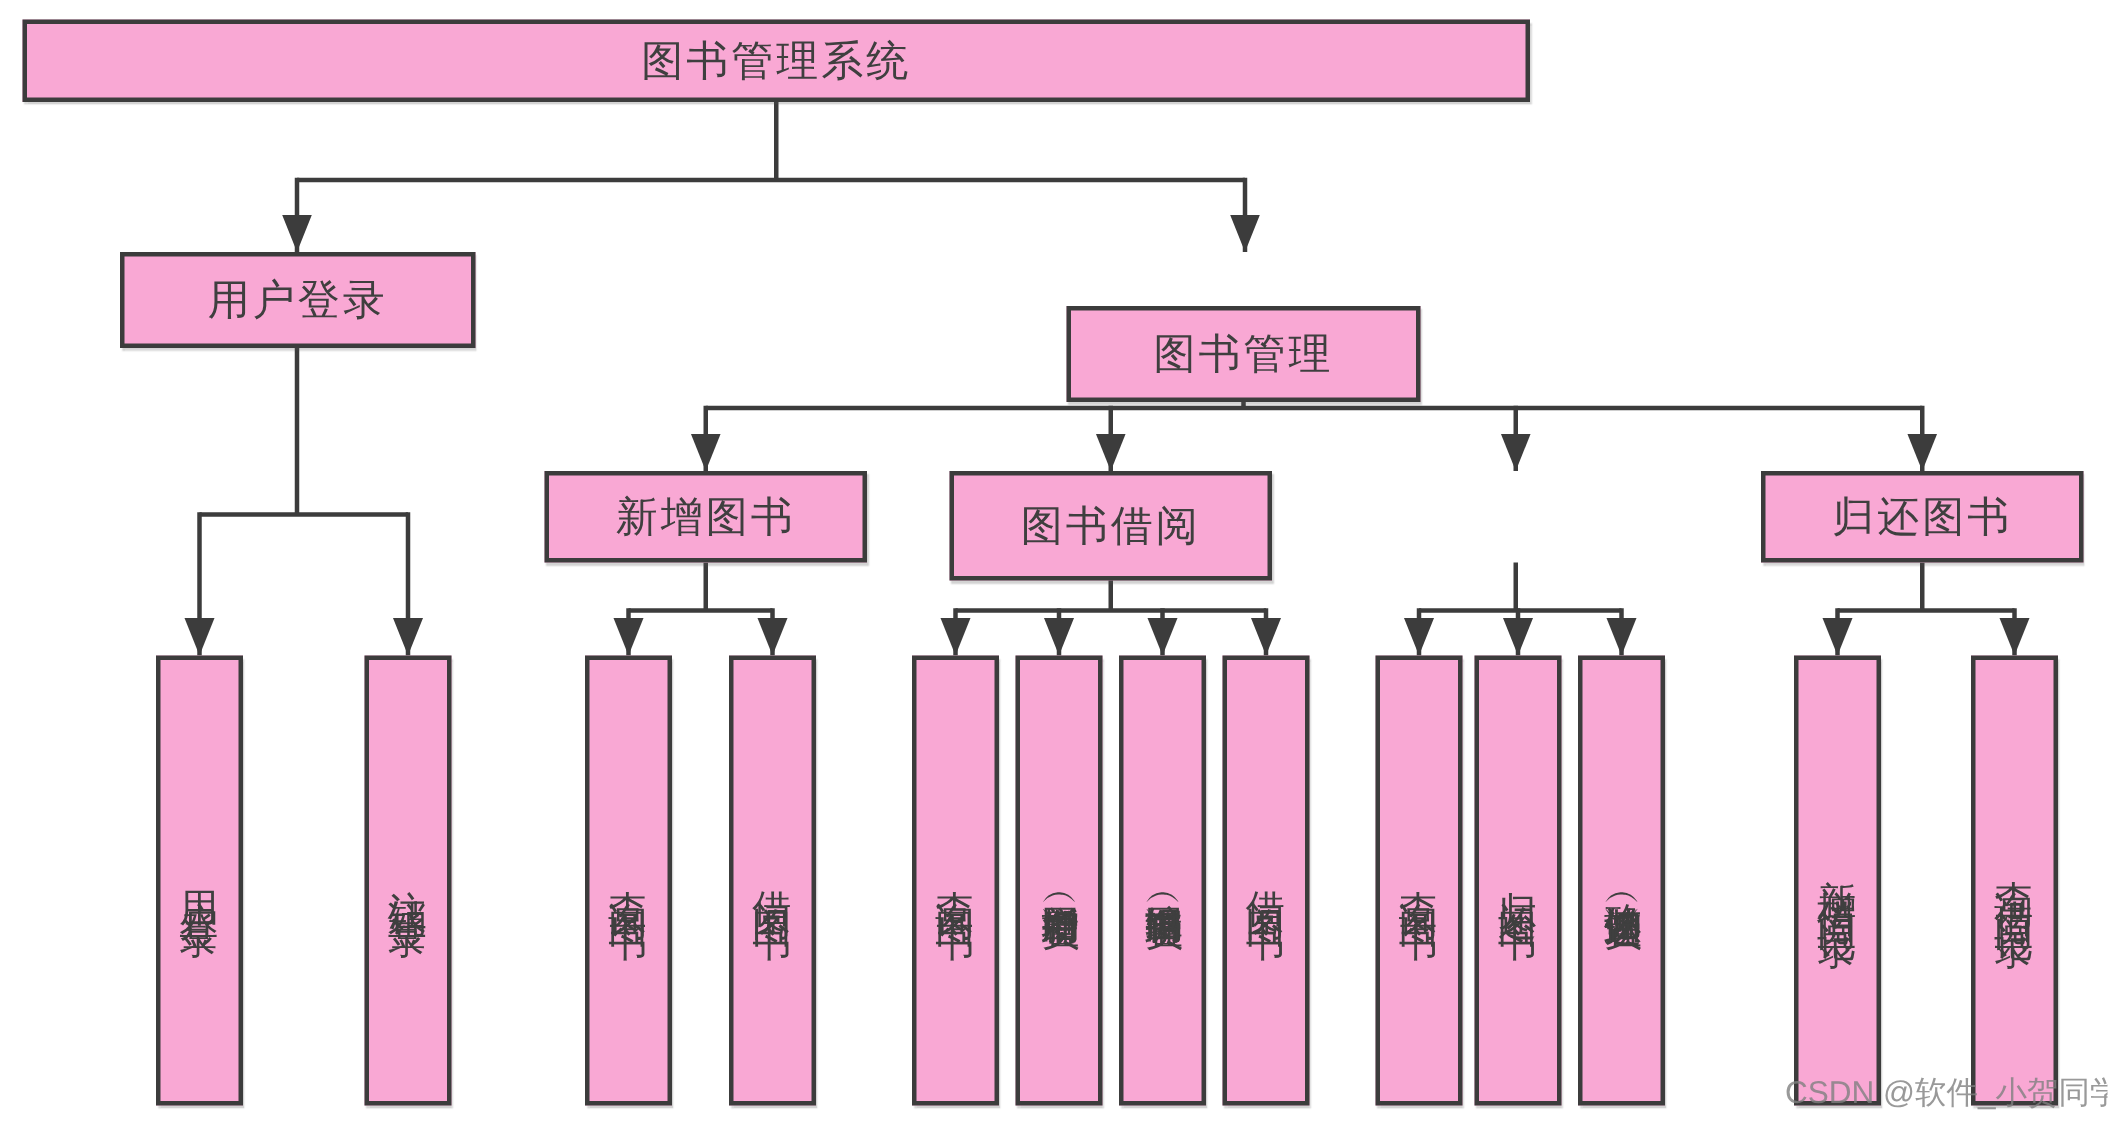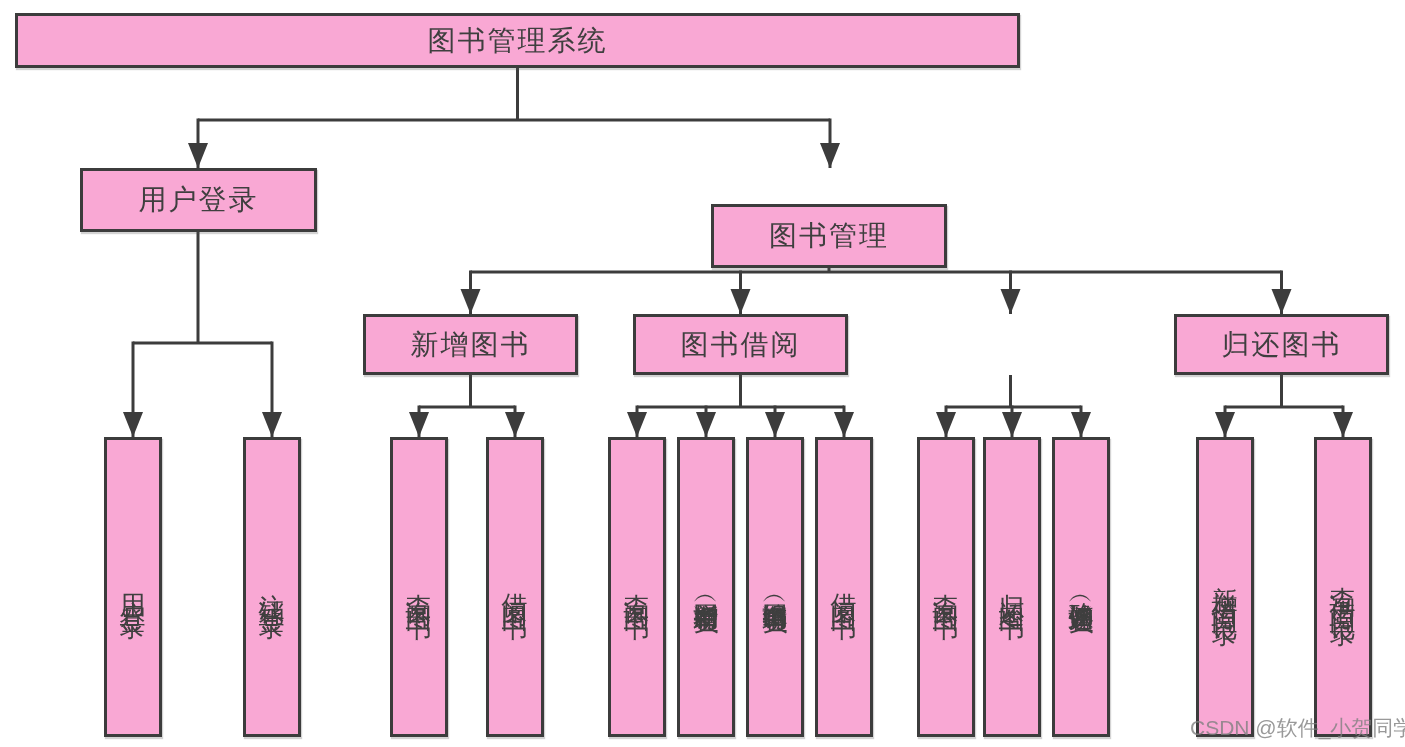--- a/index.html
+++ b/index.html
@@ -23,21 +23,21 @@
   .leaf .vtext{
     writing-mode:vertical-rl;text-orientation:mixed;
     font-size:26px;letter-spacing:7px;line-height:1;
   }
   .leaf.tight .vtext{font-size:25px;letter-spacing:1px;}
   
   #b-root{left:15px;top:13px;width:1005px;height:55px;}
   #b-user{left:80px;top:168px;width:237px;height:64px;}
   #b-mgmt{left:711px;top:168px;width:236px;height:64px;margin-top:36px;}
   #b-new{left:363px;top:314px;width:215px;height:61px;}
-  #b-borrow{left:633px;top:314px;width:215px;height:61px;}
+  #b-borrow{left:633px;top:314px;width:215px;height:73px;}
   #b-current{left:903px;top:314px;width:215px;height:61px;}
   #b-records{left:1174px;top:314px;width:215px;height:61px;}
   #b-l1{left:104px;}
   #b-l2{left:243px;}
   #b-l3{left:390px;}
   #b-l4{left:486px;}
   #b-l5{left:608px;}
   #b-l6{left:677px;}
   #b-l7{left:746px;}
   #b-l8{left:815px;}

